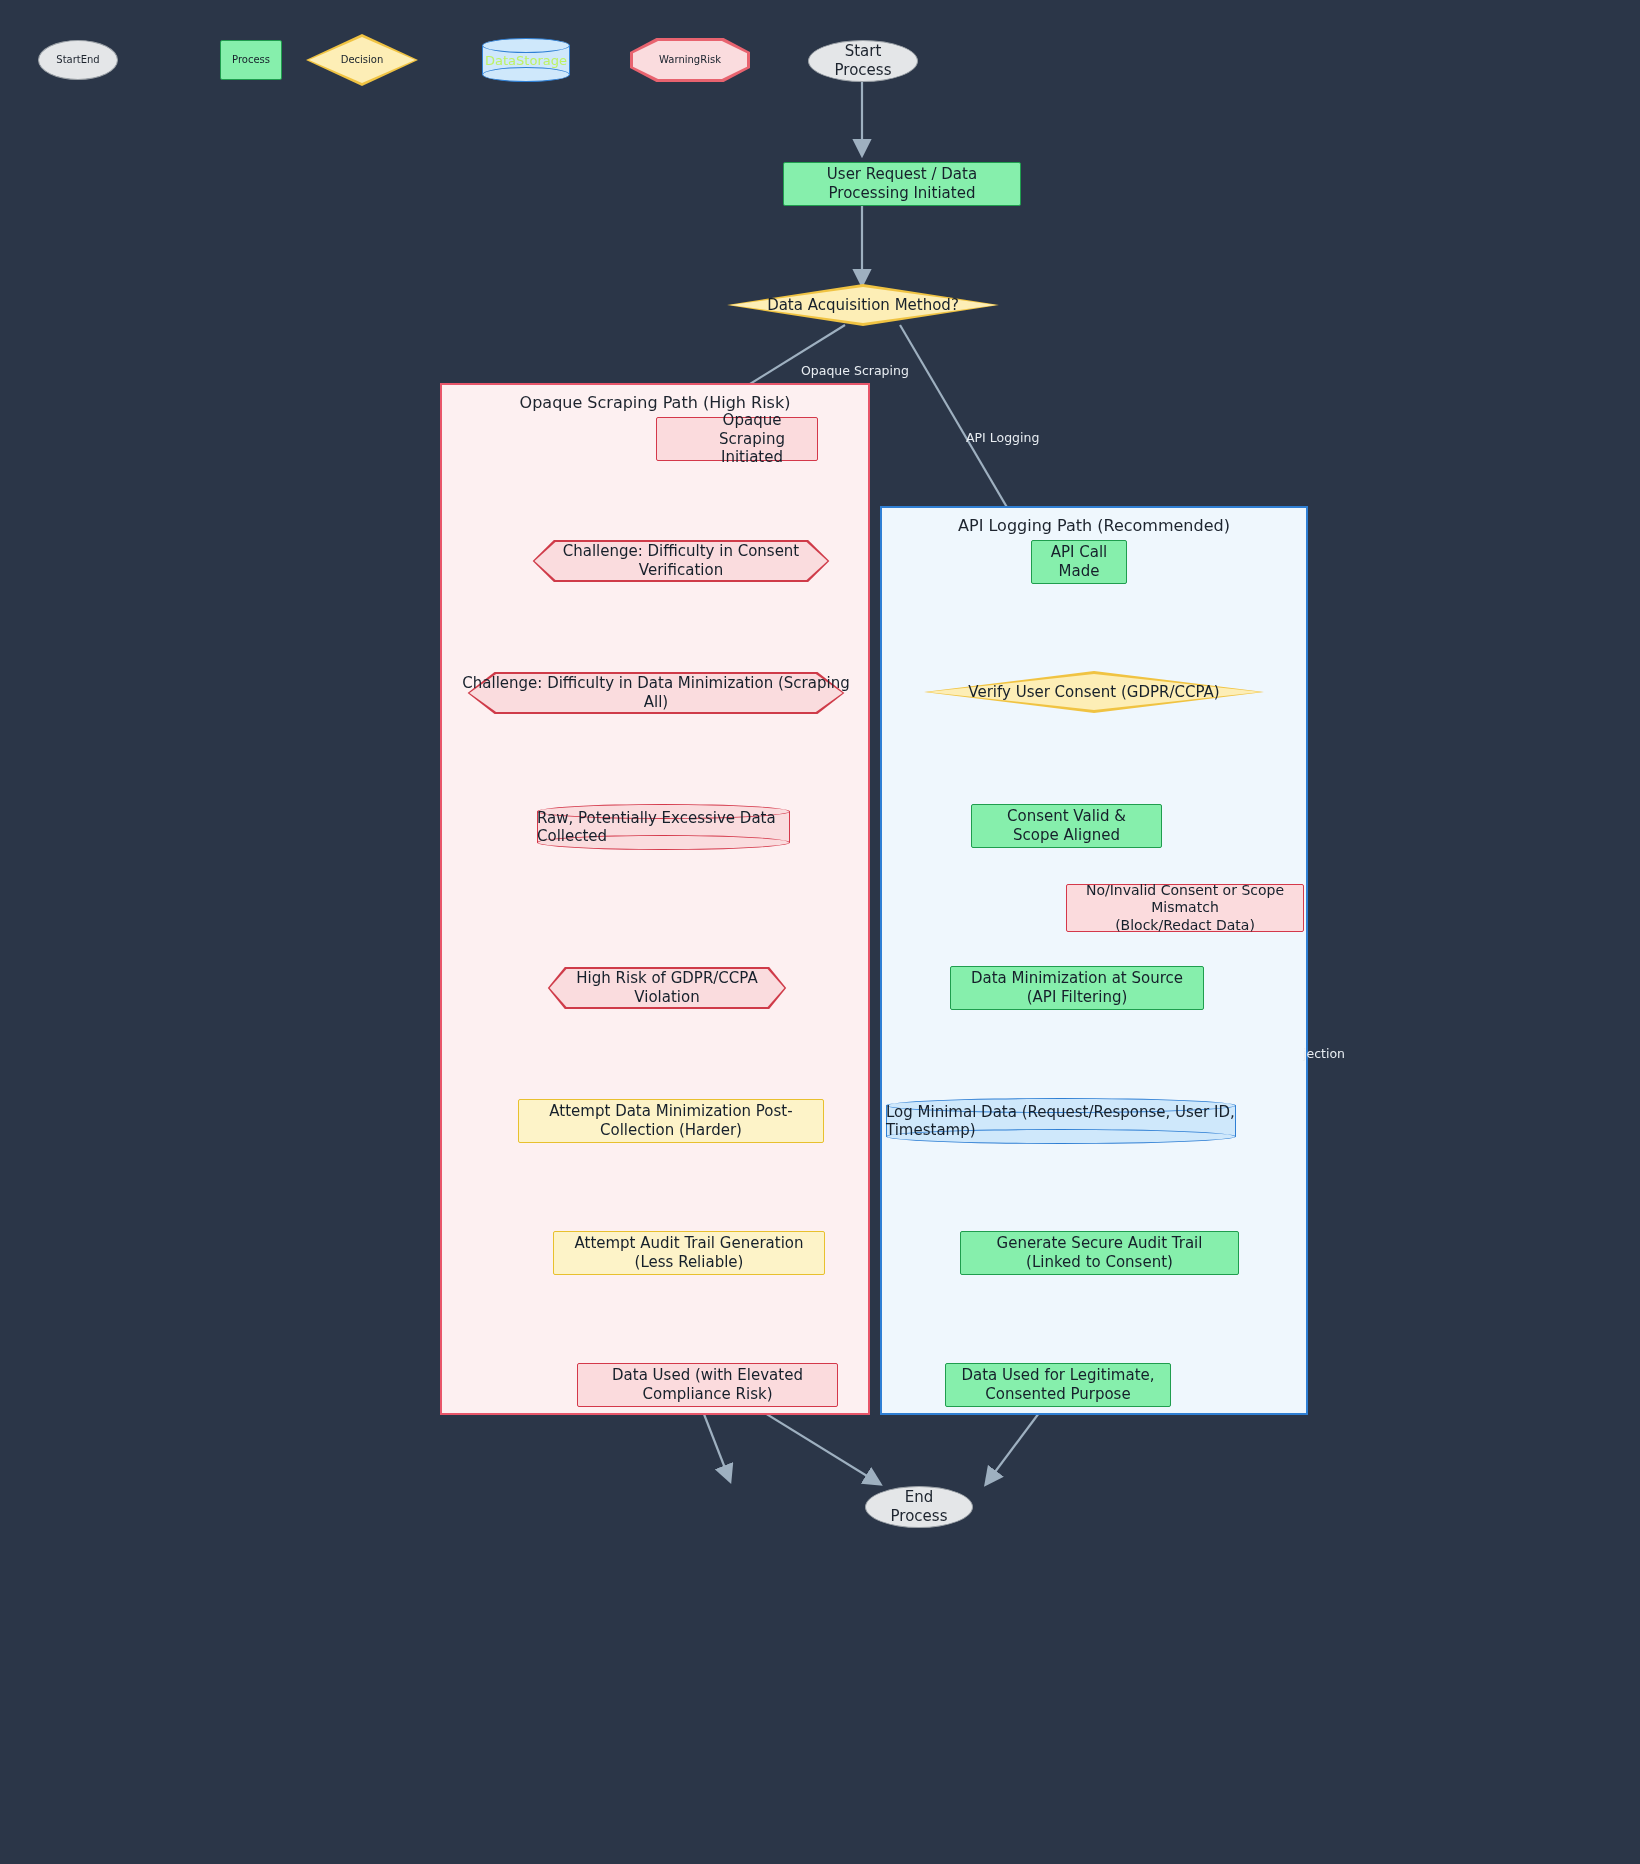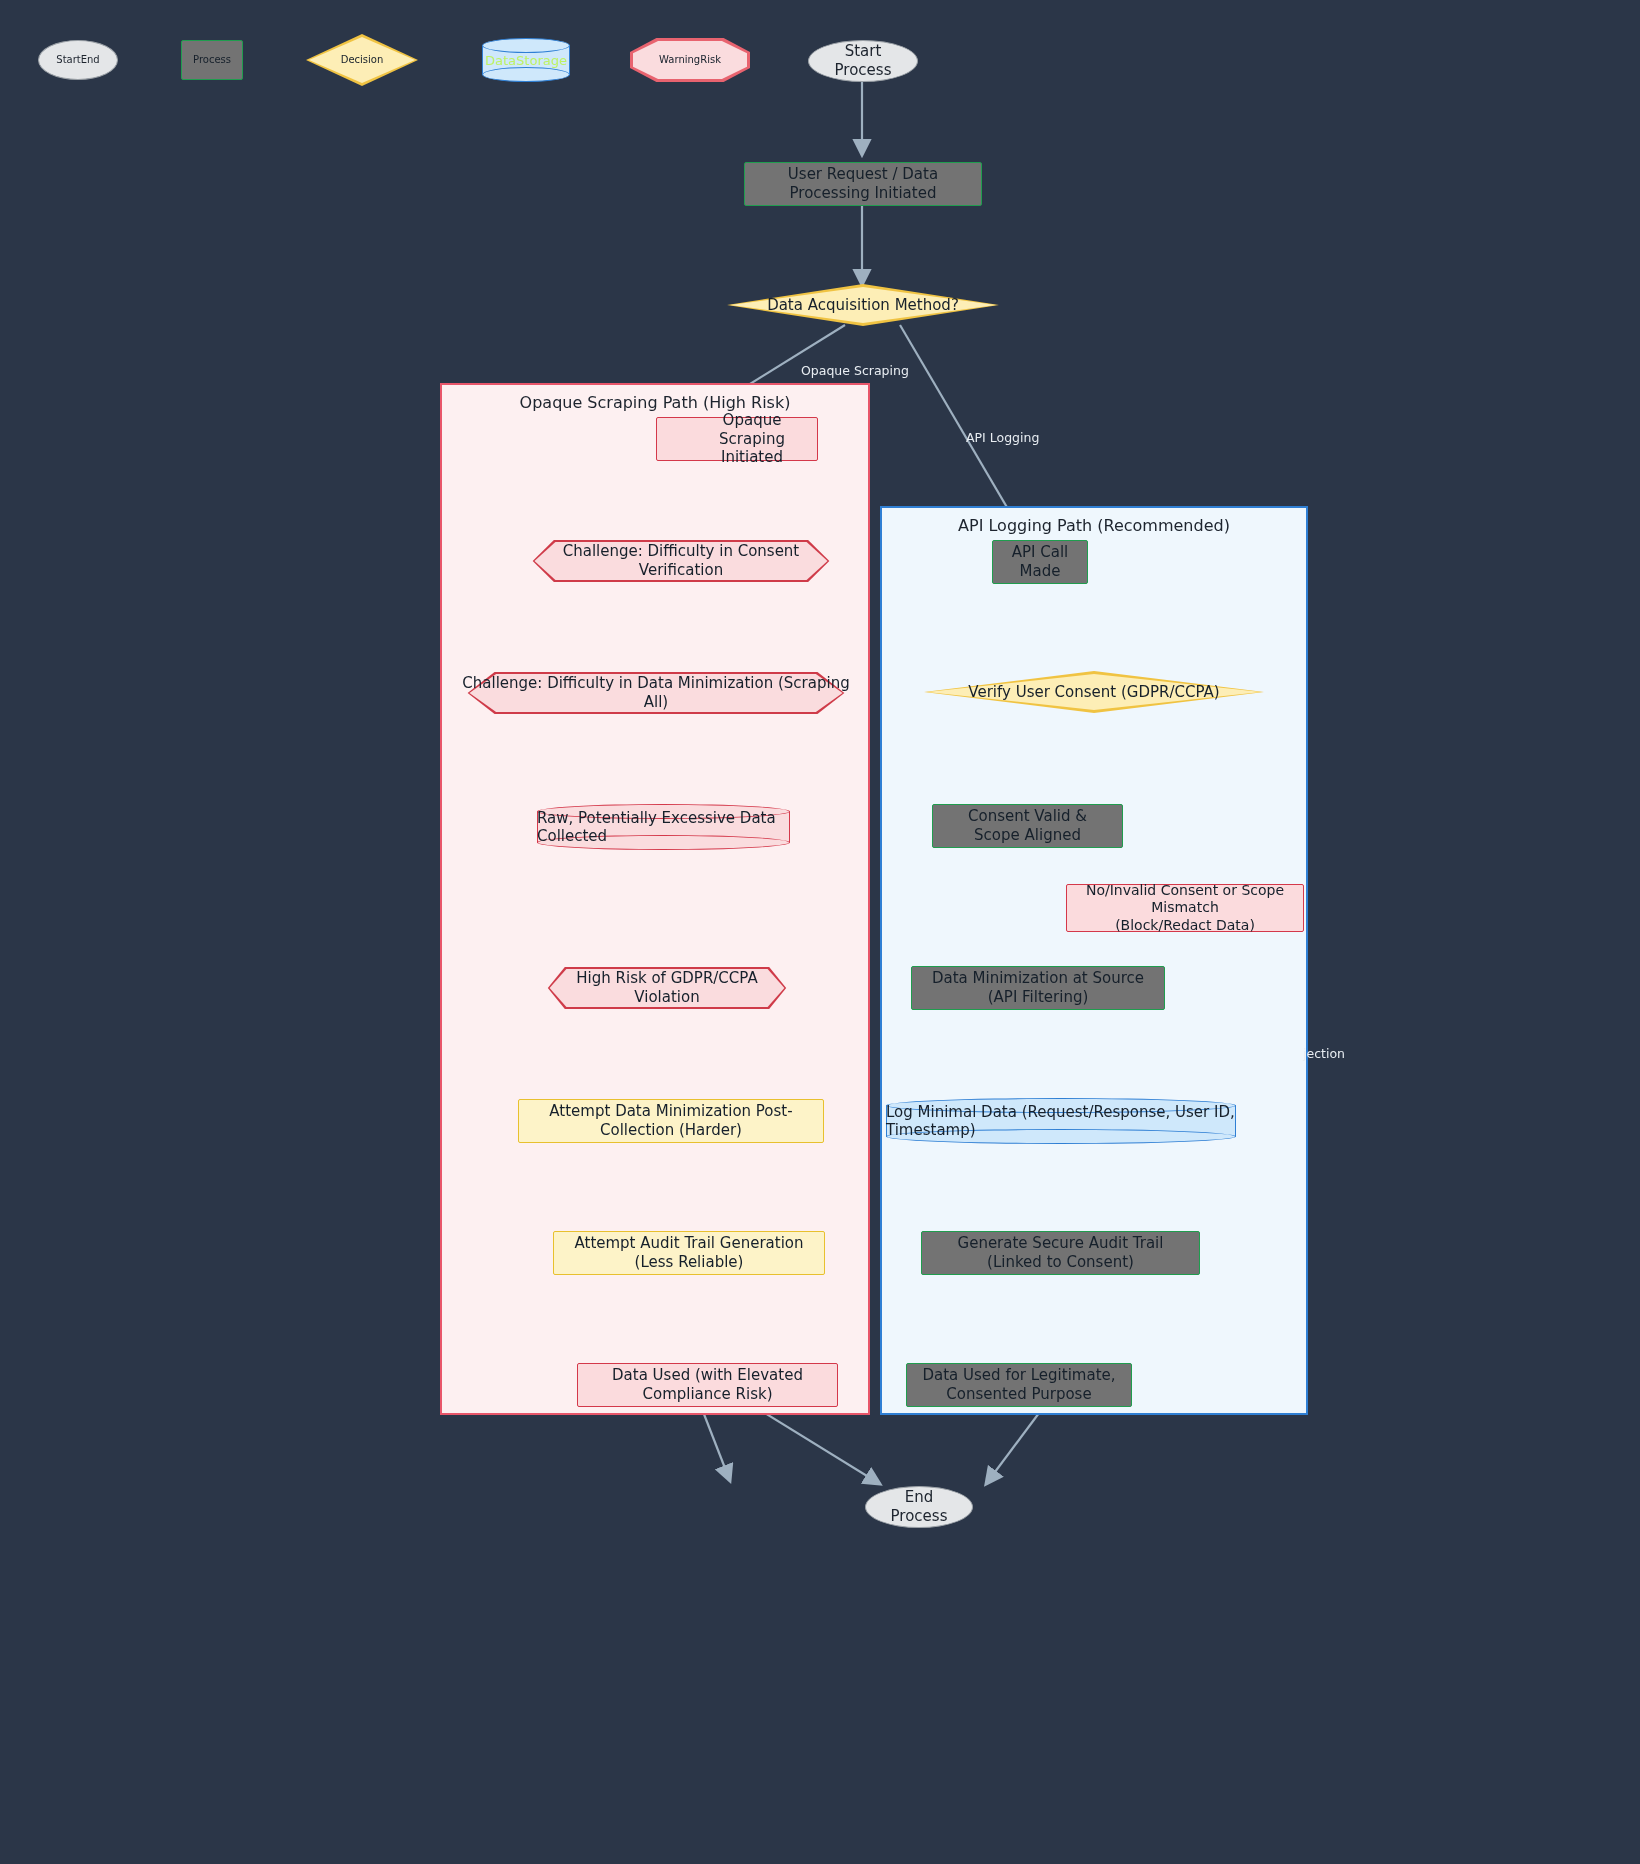--- a/index.html
+++ b/index.html
@@ -21,23 +21,24 @@
     text-align:center;
     color:#16202b;
     font-size:15px;
     line-height:1.25;
     z-index:3;
   }
   .node .lbl{padding:0 10px;}
 
   
   .proc{
-    background:#737373;
+    background:#86efac;
     border:1.6px solid #1f9d4e;
     border-radius:2px;
+    margin-left:39px;
   }
   
   .risk{
     background:#fbdbdd;
     border:1.6px solid #d4384a;
     border-radius:2px;
   }
   
   .warn{
     background:#fdf3c8;

